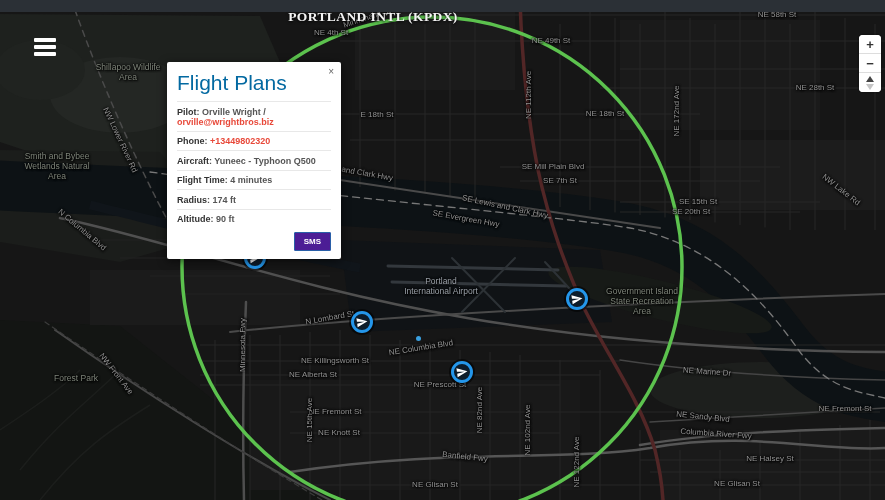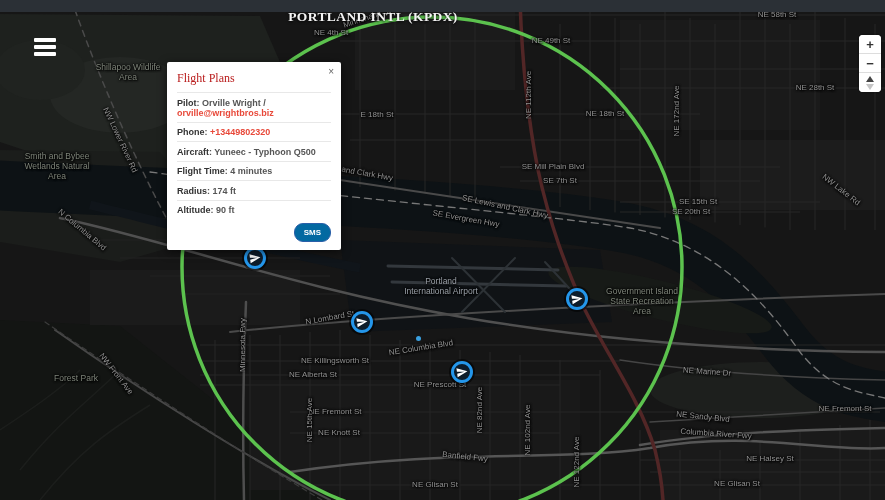--- a/index.html
+++ b/index.html
@@ -26,28 +26,28 @@
         cursor:pointer;padding:0;}
   #menu-btn span{display:block;width:22px;height:3.5px;background:#fff;border-radius:1px;margin:0 0 3.5px 0;}
   #zoom-ctl{position:absolute;right:4px;top:35px;width:22px;background:#fff;border-radius:4px;
         box-shadow:0 0 0 1.5px rgba(0,0,0,.15);overflow:hidden;}
   #zoom-ctl button{display:block;width:22px;height:19px;background:#fff;border:none;border-bottom:1px solid #ddd;
         font-size:13px;font-weight:bold;color:#333;line-height:17px;padding:0;cursor:pointer;}
   #zoom-ctl button:last-child{border-bottom:none;}
   
   #popup{position:absolute;left:167px;top:62px;width:174px;background:#fff;border-radius:2px;
         box-shadow:0 2px 10px rgba(0,0,0,.6);padding:9px 10px 8px;box-sizing:border-box;z-index:30;}
-  #popup-title{font-family:Liberation Serif, serif;font-size:12px;color:#b91c1c;margin:0 0 6px 0;}
+  #popup-title{font-family:Liberation Sans, sans-serif;font-size:21px;color:#0369a1;margin:0 0 6px 0;}
   #popup-close{position:absolute;top:5px;right:7px;background:none;border:none;color:#666;
         font-size:10px;line-height:10px;padding:0;cursor:pointer;}
   .prow{border-top:1px solid #e8e8e8;padding:4.5px 0 4px;font-size:9px;line-height:10px;color:#555;font-weight:bold;}
   .prow b{color:#333;}
   .plink{color:#e8493a;text-decoration:none;pointer-events:auto;cursor:pointer;}
-  #sms-btn{display:block;margin:4px 0 0 auto;background:#0369a1;border:1px solid #2a5fa8;color:#fff;
-        font-size:8px;font-weight:bold;padding:4px 9px;border-radius:9px;cursor:pointer;
+  #sms-btn{display:block;margin:4px 0 0 auto;background:#4c1d95;border:1px solid #2a5fa8;color:#fff;
+        font-size:8px;font-weight:bold;padding:4px 9px;border-radius:1px;cursor:pointer;
         font-family:"Liberation Sans",sans-serif;}
 </style>
 </head>
 <body>
 
 <div id="app">
 
   <svg id="map-svg" width="885" height="500" viewBox="0 0 885 500">
     <rect x="0" y="0" width="885" height="500" fill="#161616"></rect>
 

